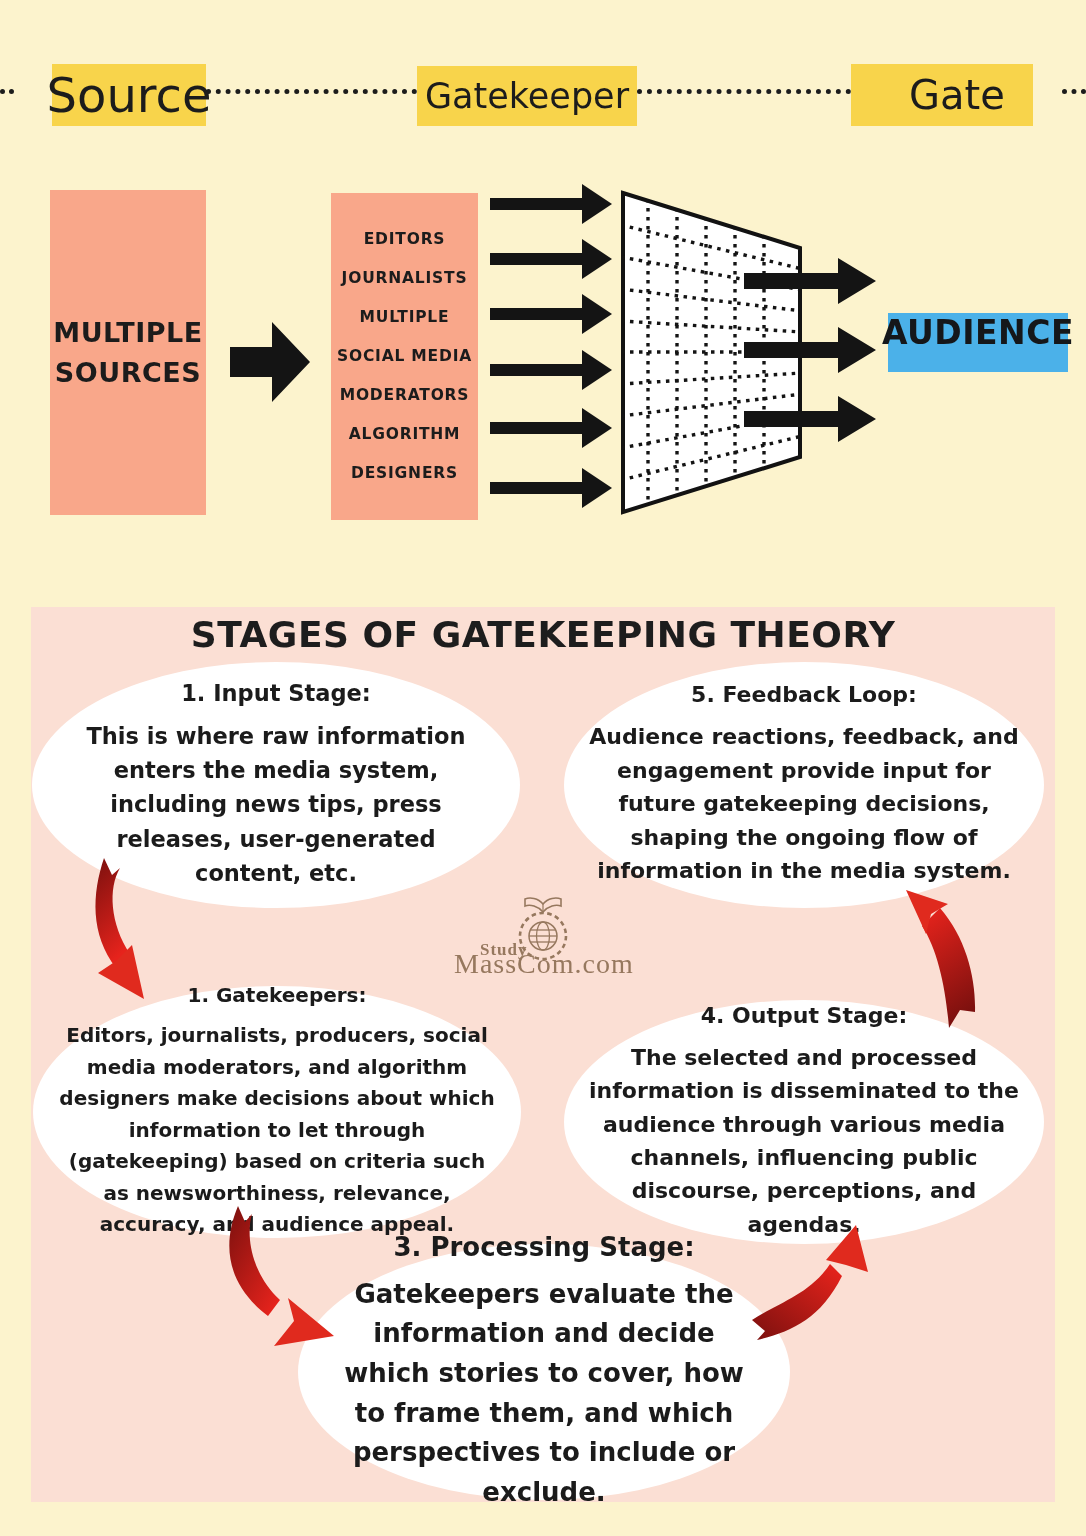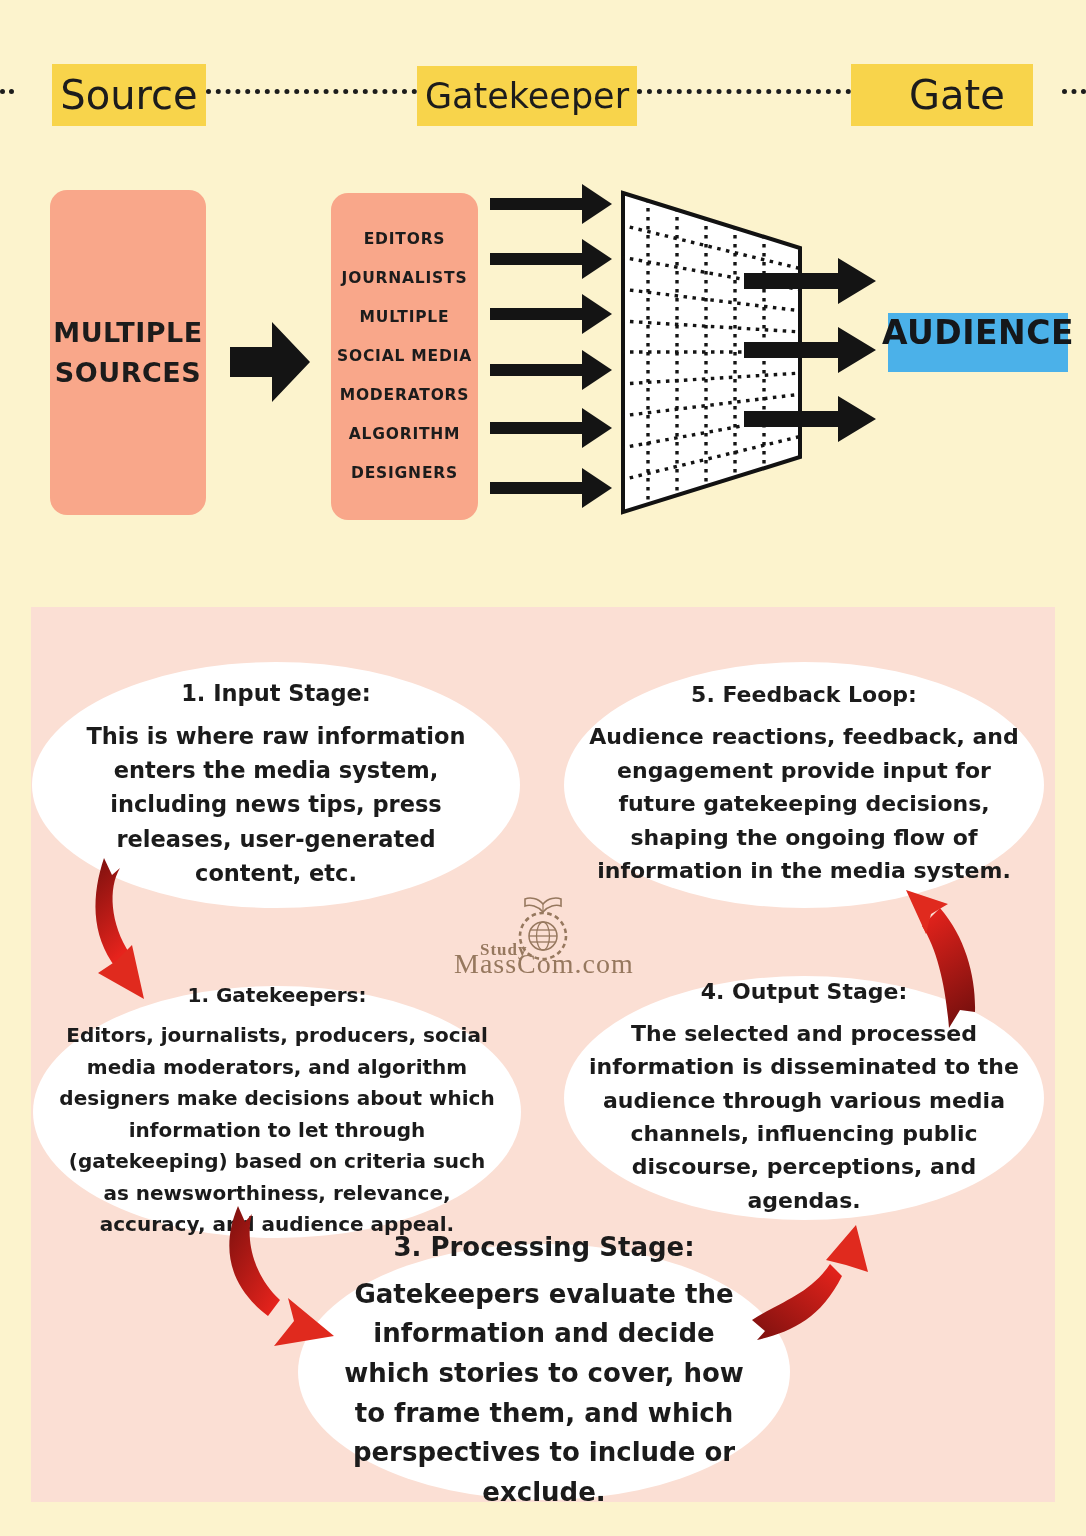--- a/index.html
+++ b/index.html
@@ -8,25 +8,25 @@
     background:#FCF3CD;overflow:hidden;
     font-family:"DejaVu Sans","Liberation Sans",sans-serif;
     color:#1c1c1c;
   }
   
   .dots{position:absolute;top:89px;height:0;border-top:5px dotted #1c1c1c;}
   .flow-label{
     position:absolute;background:#F8D44B;display:flex;align-items:center;justify-content:center;
     color:#1c1c1c;font-weight:400;
   }
-  #lbl-source{left:52px;top:64px;width:154px;height:62px;font-size:40px;}
+  #lbl-source{left:52px;top:64px;width:154px;height:62px;font-size:48px;}
   #lbl-gatekeeper{left:417px;top:66px;width:220px;height:60px;font-size:35px;}
   #lbl-gate{left:851px;top:64px;width:152px;height:62px;font-size:40px;padding-left:30px;}
   
-  .salmon{position:absolute;background:#F9A78A;border-radius:17px;}
+  .salmon{position:absolute;background:#F9A78A;}
   #multi-sources{
     left:50px;top:190px;width:156px;height:325px;
     display:flex;align-items:center;justify-content:center;text-align:center;
     font-size:27px;font-weight:bold;letter-spacing:0.5px;line-height:1.45;padding:0 18px;box-sizing:border-box;
   }
   #roles-box{
     left:331px;top:193px;width:147px;height:327px;
     display:flex;flex-direction:column;align-items:center;justify-content:center;text-align:center;
   }
   .role{font-size:15.5px;font-weight:bold;letter-spacing:0.8px;line-height:39px;white-space:nowrap;}
@@ -50,21 +50,21 @@
     text-align:center;font-weight:bold;color:#1b1b1b;box-sizing:border-box;
   }
   .ellipse .heading{margin-bottom:3px;}
   .ellipse .body{line-height:1.52;margin-top:10px;}
   #e1{left:32px;top:662px;width:488px;height:246px;font-size:22.5px;}
   #e1 .body{max-width:425px;}
   #e5{left:564px;top:662px;width:480px;height:246px;font-size:22px;}
   #e5 .body{max-width:432px;}
   #e2{left:33px;top:986px;width:488px;height:252px;font-size:20px;}
   #e2 .body{max-width:448px;line-height:1.58;}
-  #e4{left:564px;top:976px;width:480px;height:244px;font-size:22px;}
+  #e4{left:564px;top:1000px;width:480px;height:244px;font-size:22px;}
   #e4 .body{max-width:436px;}
   #e3{left:298px;top:1244px;width:492px;height:256px;font-size:26px;}
   #e3 .body{max-width:400px;}
   
   .red-arrow{position:absolute;}
   
   #watermark{position:absolute;left:450px;top:896px;width:210px;height:90px;color:#8C6D52;opacity:0.9;}
   #watermark .wm-small{
     position:absolute;left:30px;top:44px;font-family:"Liberation Serif","DejaVu Serif",serif;
     font-size:17px;font-weight:bold;letter-spacing:1px;
@@ -165,20 +165,21 @@
     </svg>
   <svg class="blk-arrow" style="left:744px;top:393px;" width="132" height="52" viewBox="0 0 132 52">
       <path d="M0,18 H94 V3 L132,26 L94,49 V34 H0 Z" fill="#141414"></path>
     </svg>
 
   <div id="audience">
     <span>AUDIENCE</span>
   </div>
 
   <div id="panel"></div>
+  <div id="stages-title">STAGES OF GATEKEEPING THEORY</div>
 
   <div class="ellipse" id="e1">
     <div class="heading">1. Input Stage:</div>
     <div class="body">This is where raw information enters the media system, including news tips, press releases, user-generated content, etc.</div>
   </div>
   <div class="ellipse" id="e5">
     <div class="heading">5. Feedback Loop:</div>
     <div class="body">Audience reactions, feedback, and engagement provide input for future gatekeeping decisions, shaping the ongoing flow of information in the media system.</div>
   </div>
   <div class="ellipse" id="e2">

